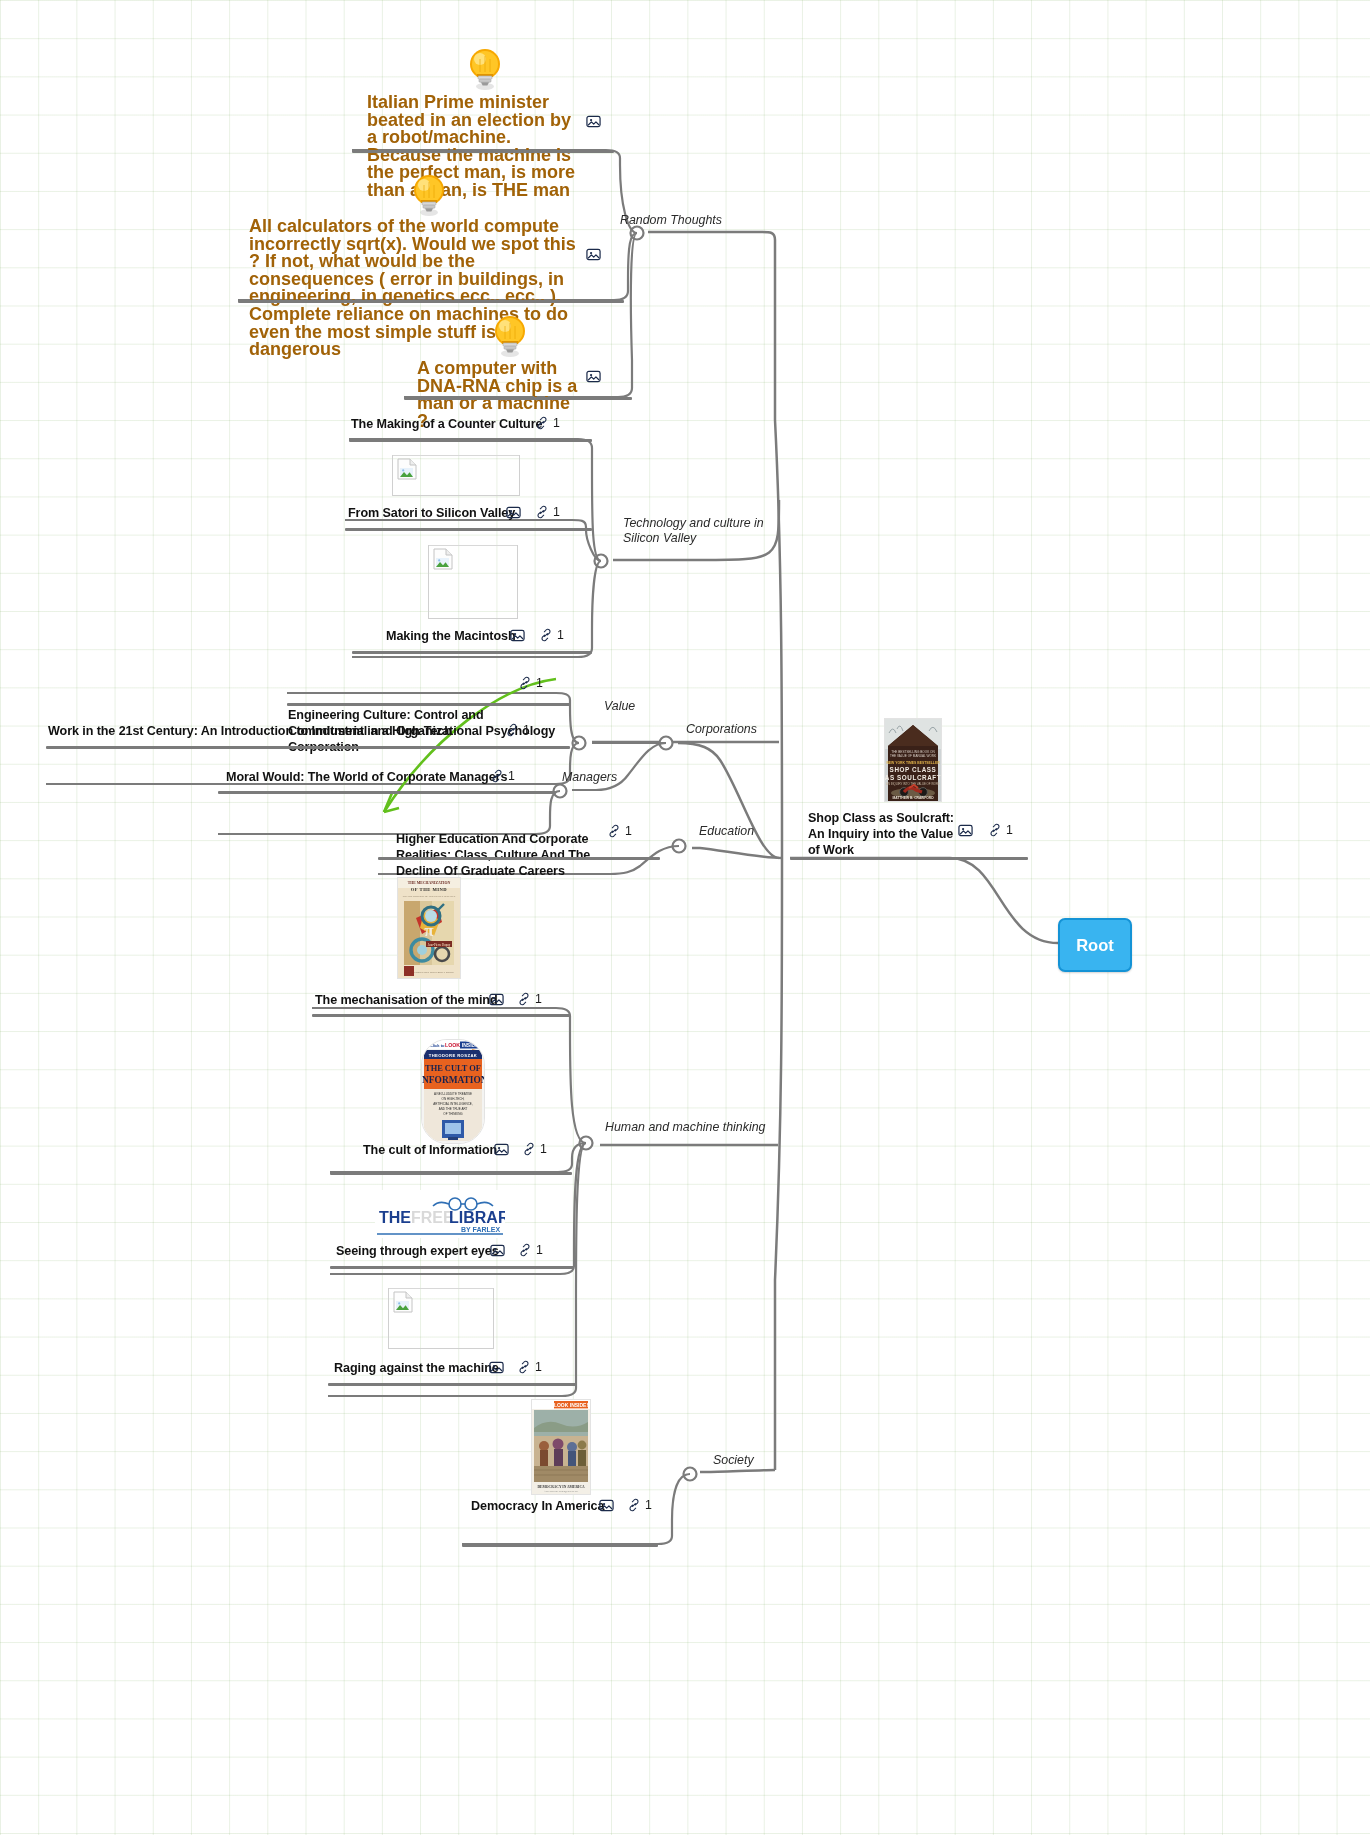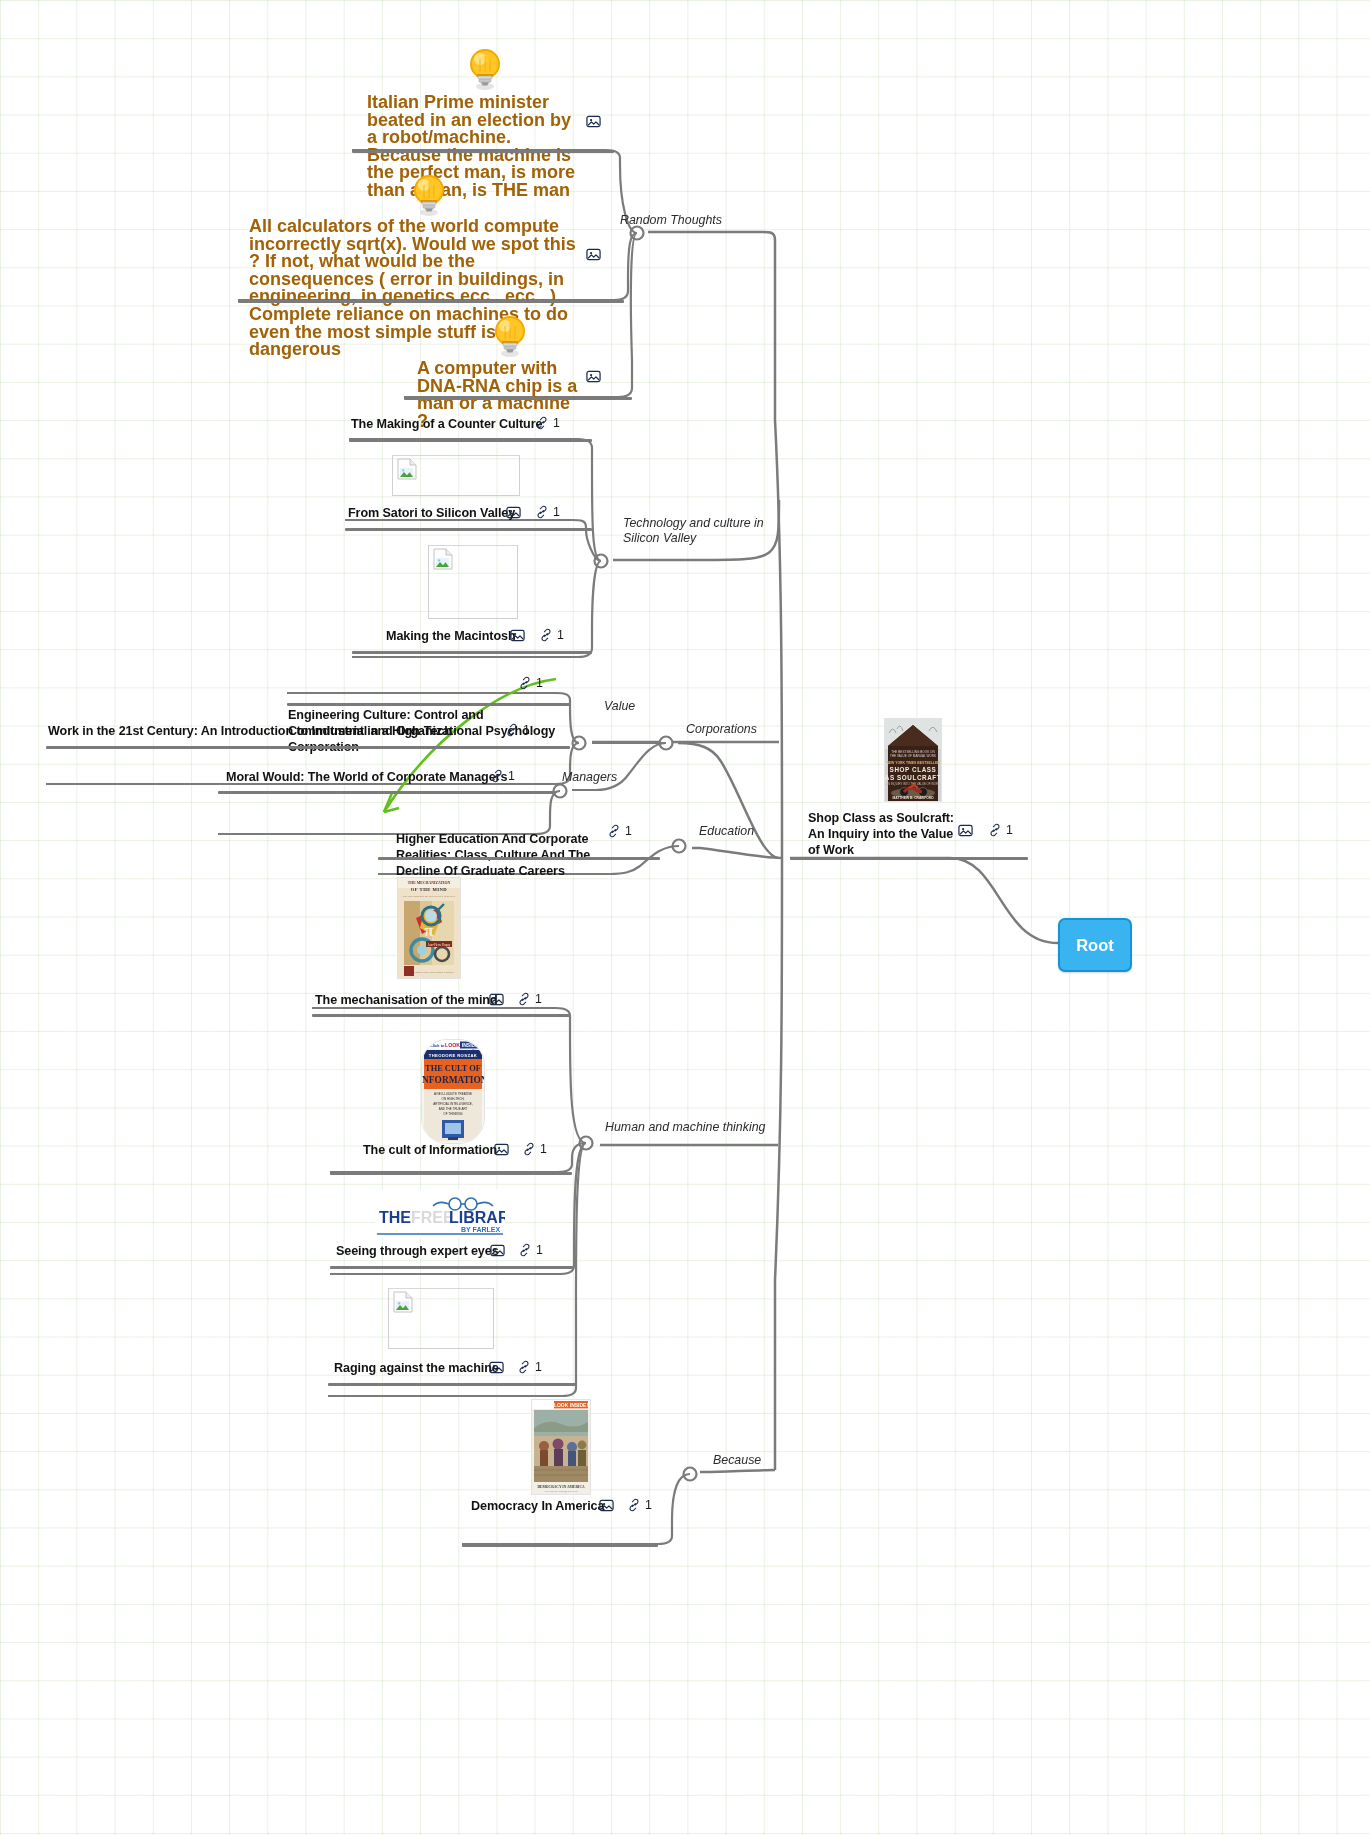--- a/index.html
+++ b/index.html
@@ -589,17 +589,17 @@
   <div class="bar" style="left:462px;top:1544px;width:196px;"></div>
 </div>
 
 <div class="brlabel" style="left:620px;top:213px;">Random Thoughts</div>
 <div class="brlabel" style="left:623px;top:516px;width:150px;white-space:normal;line-height:15px;"><span>Technology and culture in Silicon Valley</span></div>
 <div class="brlabel" style="left:604px;top:699px;">Value</div>
 <div class="brlabel" style="left:686px;top:722px;">Corporations</div>
 <div class="brlabel" style="left:562px;top:770px;">Managers</div>
 <div class="brlabel" style="left:699px;top:824px;">Education</div>
 <div class="brlabel" style="left:605px;top:1120px;">Human and machine thinking</div>
-<div class="brlabel" style="left:713px;top:1453px;">Because</div>
+<div class="brlabel" style="left:713px;top:1453px;">Society</div>
 
 <div class="root" style="left:1058px;top:918px;width:70px;height:50px;">
   <span>Root</span>
 </div>
 
 </body></html>

